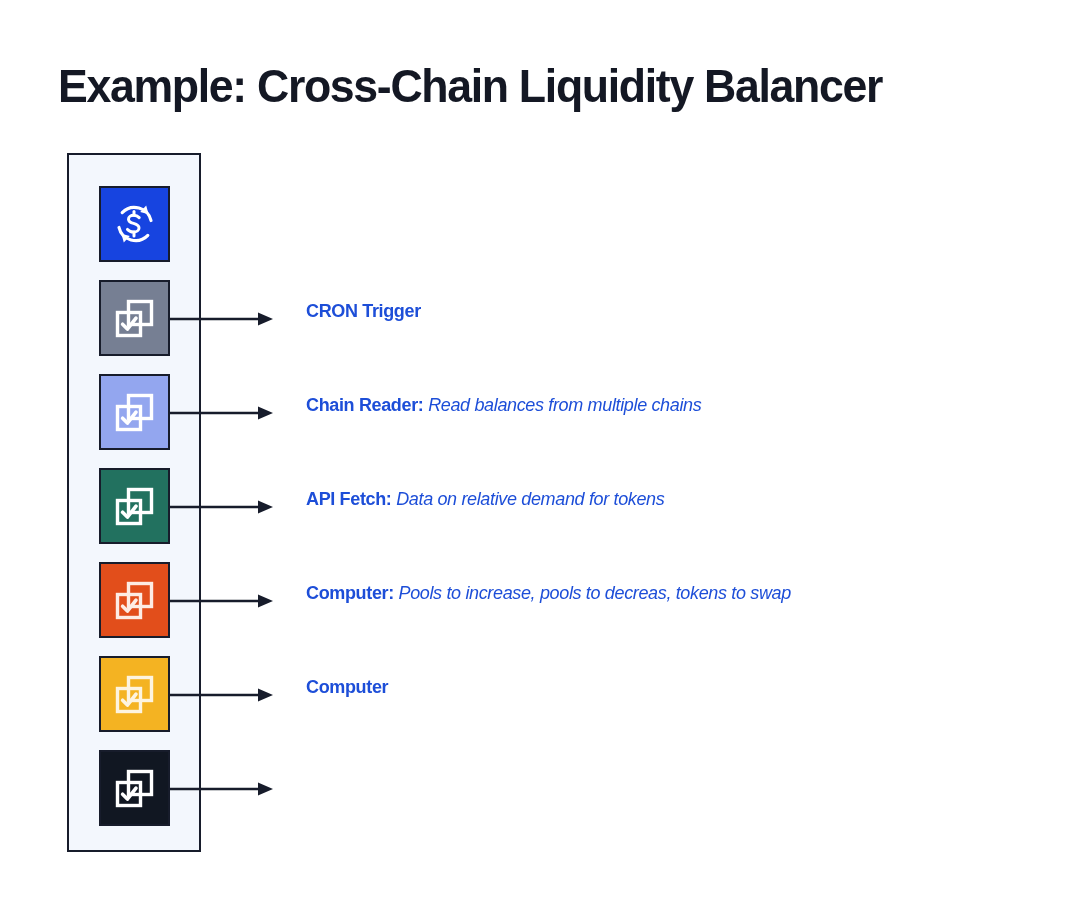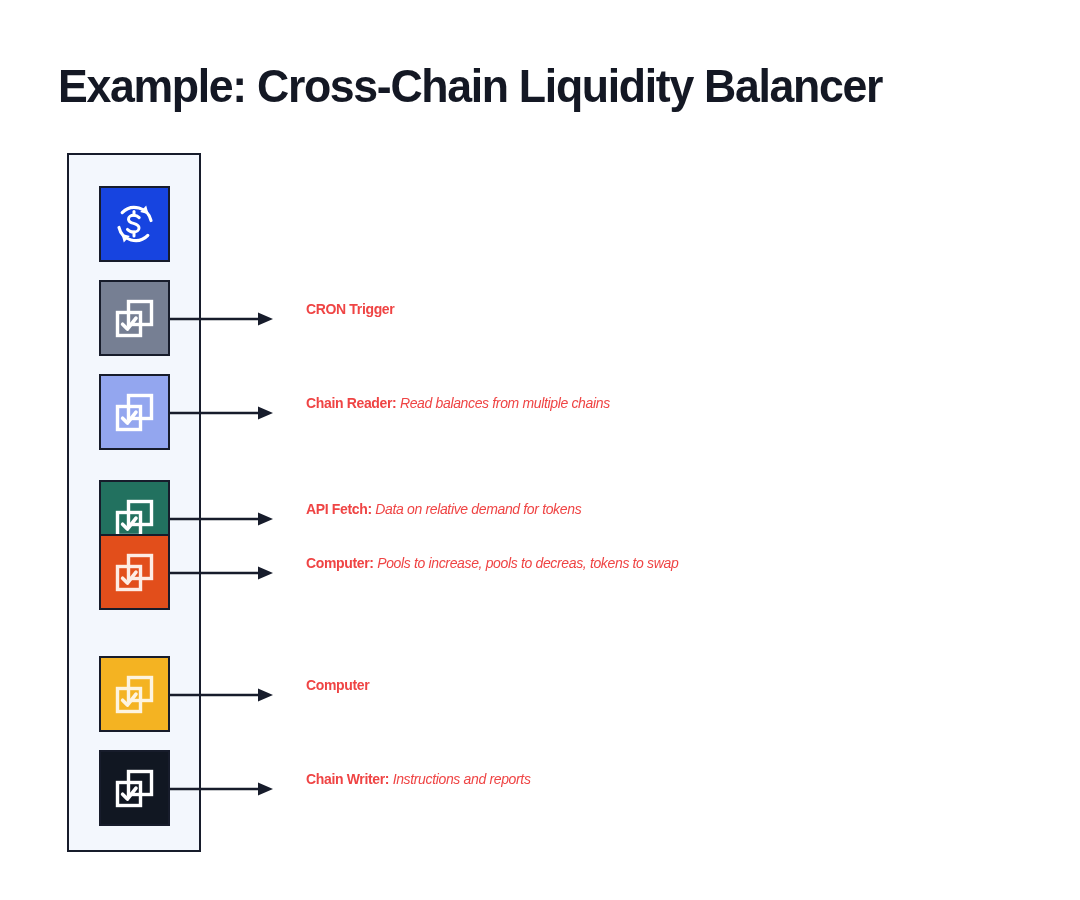--- a/index.html
+++ b/index.html
@@ -70,22 +70,22 @@
     top: 32px;
     width: 104px;
     height: 14px;
   }
 
   
   .label-text {
     position: absolute;
     left: 306px;
     top: 21px;
-    font-size: 14px;
-    color: #ef4444;
+    font-size: 18px;
+    color: #1d4ed8;
     white-space: nowrap;
     letter-spacing: -0.35px;
   }
   .label-text .lbl {
     font-weight: 700;
   }
   .label-text .desc {
     font-weight: 400;
     font-style: italic;
   }
@@ -136,35 +136,35 @@
           <rect x="6.5" y="17.5" width="23" height="23" fill="none" stroke="#ffffff" stroke-width="3.4"></rect>
           <path d="M11.6 29.2 L16.4 34.1 L25.0 23.2" fill="none" stroke="#ffffff" stroke-width="3.6" stroke-linecap="round" stroke-linejoin="round"></path>
         </svg>
       </div>
       <div class="connector"><svg width="104" height="14" viewBox="0 0 104 14" aria-hidden="true">
           <line x1="0" y1="7" x2="89" y2="7" stroke="#171c2b" stroke-width="2.6"></line>
           <path d="M88 0.6 L103 7 L88 13.4 Z" fill="#171c2b"></path>
         </svg></div>
       <div class="label-text"><span class="lbl">Chain Reader:</span><span class="desc"> Read balances from multiple chains</span></div>
     </div>
-    <div class="row" style="top: 480px;">
+    <div class="row" style="top: 468px;">
       <div class="icon-tile" style="background: rgb(34, 113, 95);">
         <svg width="47" height="47" viewBox="0 0 47 47" aria-hidden="true">
           <rect x="17.5" y="6.5" width="23" height="23" fill="none" stroke="#ffffff" stroke-width="3.4"></rect>
           <rect x="6.5" y="17.5" width="23" height="23" fill="none" stroke="#ffffff" stroke-width="3.4"></rect>
           <path d="M11.6 29.2 L16.4 34.1 L25.0 23.2" fill="none" stroke="#ffffff" stroke-width="3.6" stroke-linecap="round" stroke-linejoin="round"></path>
         </svg>
       </div>
       <div class="connector"><svg width="104" height="14" viewBox="0 0 104 14" aria-hidden="true">
           <line x1="0" y1="7" x2="89" y2="7" stroke="#171c2b" stroke-width="2.6"></line>
           <path d="M88 0.6 L103 7 L88 13.4 Z" fill="#171c2b"></path>
         </svg></div>
       <div class="label-text"><span class="lbl">API Fetch:</span><span class="desc"> Data on relative demand for tokens</span></div>
     </div>
-    <div class="row" style="top: 534px;">
+    <div class="row" style="top: 562px;">
       <div class="icon-tile" style="background: rgb(226, 78, 27);">
         <svg width="47" height="47" viewBox="0 0 47 47" aria-hidden="true">
           <rect x="17.5" y="6.5" width="23" height="23" fill="none" stroke="#fdece4" stroke-width="3.4"></rect>
           <rect x="6.5" y="17.5" width="23" height="23" fill="none" stroke="#fdece4" stroke-width="3.4"></rect>
           <path d="M11.6 29.2 L16.4 34.1 L25.0 23.2" fill="none" stroke="#fdece4" stroke-width="3.6" stroke-linecap="round" stroke-linejoin="round"></path>
         </svg>
       </div>
       <div class="connector"><svg width="104" height="14" viewBox="0 0 104 14" aria-hidden="true">
           <line x1="0" y1="7" x2="89" y2="7" stroke="#171c2b" stroke-width="2.6"></line>
           <path d="M88 0.6 L103 7 L88 13.4 Z" fill="#171c2b"></path>
@@ -190,15 +190,14 @@
         <svg width="47" height="47" viewBox="0 0 47 47" aria-hidden="true">
           <rect x="17.5" y="6.5" width="23" height="23" fill="none" stroke="#ffffff" stroke-width="3.4"></rect>
           <rect x="6.5" y="17.5" width="23" height="23" fill="none" stroke="#ffffff" stroke-width="3.4"></rect>
           <path d="M11.6 29.2 L16.4 34.1 L25.0 23.2" fill="none" stroke="#ffffff" stroke-width="3.6" stroke-linecap="round" stroke-linejoin="round"></path>
         </svg>
       </div>
       <div class="connector"><svg width="104" height="14" viewBox="0 0 104 14" aria-hidden="true">
           <line x1="0" y1="7" x2="89" y2="7" stroke="#171c2b" stroke-width="2.6"></line>
           <path d="M88 0.6 L103 7 L88 13.4 Z" fill="#171c2b"></path>
         </svg></div>
-      <div class="label-text"><span class="lbl">Chain Writer:</span><span class="desc"> Instructions and reports</span></div>
     </div>
   </div>
 
 </body></html>

